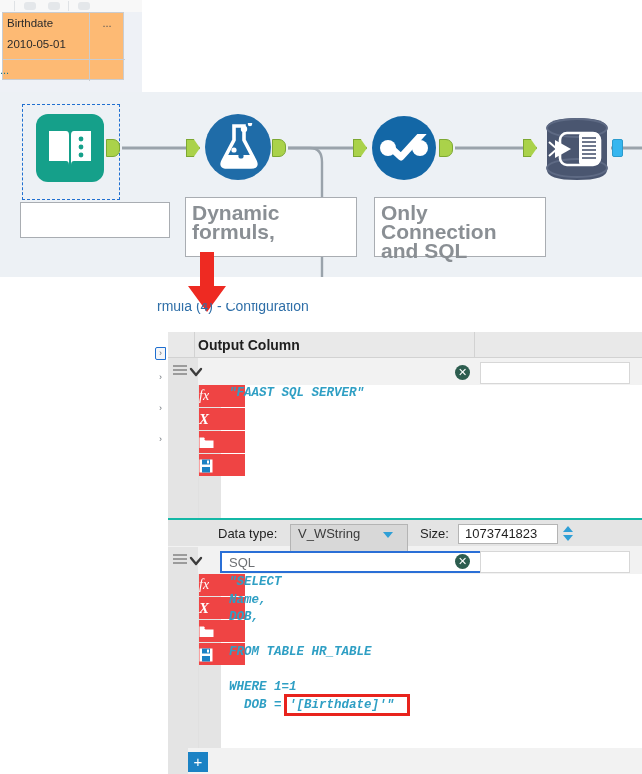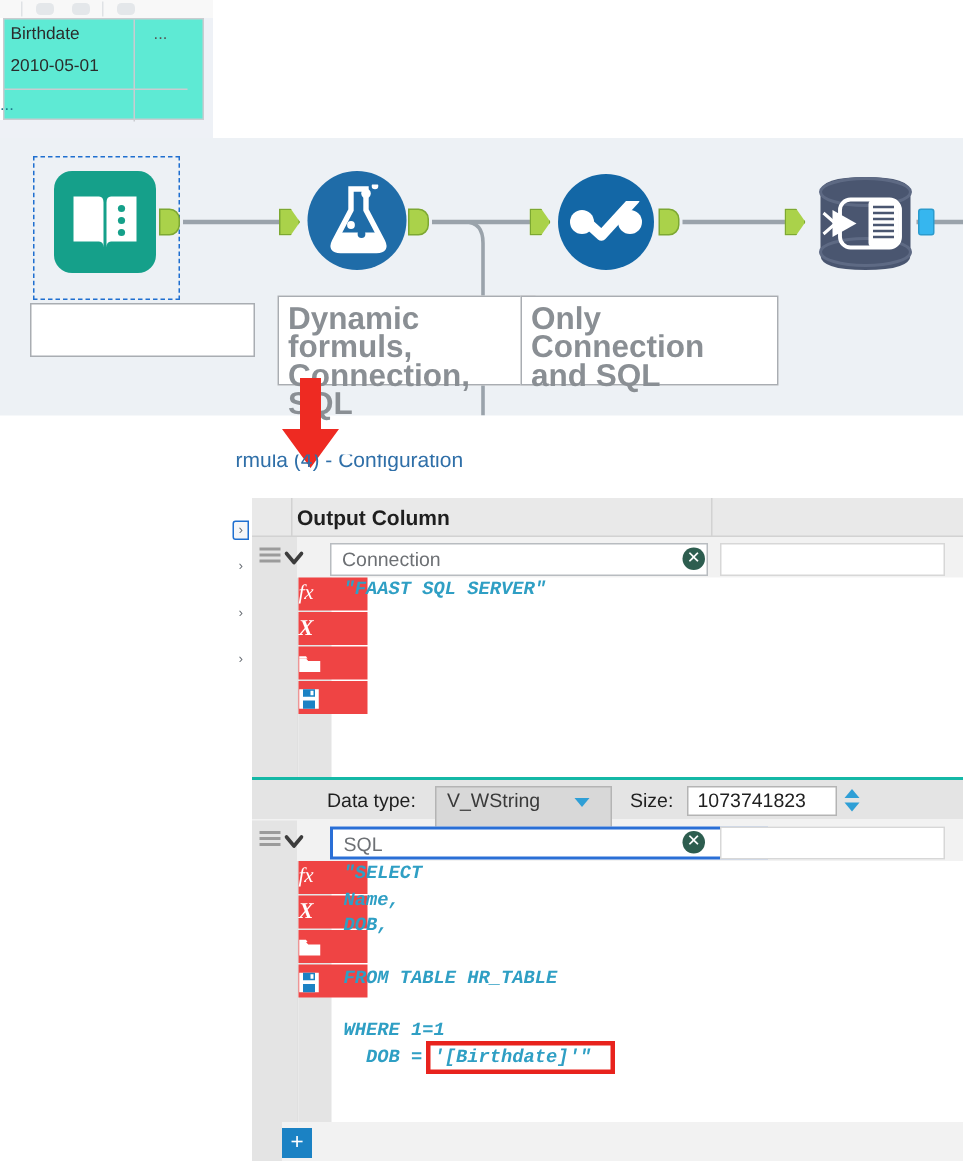--- a/index.html
+++ b/index.html
@@ -18,22 +18,22 @@
   }
   #results-toolbar{
     position:absolute;left:0;top:0;width:142px;height:12px;
     background:#f4f4f4;border-bottom:1px solid #e4e4e4;
     opacity:.55;
   }
   .tb-ico{position:absolute;top:2px;width:12px;height:8px;border-radius:3px;background:#cfd4da;}
   .tb-sep{position:absolute;top:1px;width:1px;height:10px;background:#c6cbd1;}
 
   #grid-table{
-    position:absolute;left:2px;top:12px;width:134px;height:68px;
-    border:1px solid #c9ccd0;background:#5eead4;box-sizing:border-box;
+    position:absolute;left:2px;top:12px;width:122px;height:68px;
+    border:1px solid #c9ccd0;background:#fdba74;box-sizing:border-box;
   }
   .gcell{
     position:absolute;box-sizing:border-box;
     font-size:11.5px;color:#2b2b2b;
     padding:1px 3px;white-space:nowrap;overflow:hidden;
   }
   #gcol-sep{position:absolute;left:86px;top:0;width:1px;height:68px;background:#c9ccd0;}
   #grow-sep{position:absolute;left:0;top:46px;width:122px;height:1px;background:#c9ccd0;}
   .dashcell{font-size:11px;color:#555;}
   #left-edge-dash{
@@ -101,21 +101,21 @@
   
   .anno{
     position:absolute;background:#ffffff;border:1px solid #a9adb2;
     box-sizing:border-box;
     color:#8a8f94;font-weight:bold;font-size:21px;line-height:19px;
     padding:5px 6px 4px 6px;
     font-family:"Liberation Sans", sans-serif;
   }
   #anno-blank{left:20px;top:110px;width:150px;height:36px;}
   #anno-dyn{left:185px;top:105px;width:172px;height:60px;}
-  #anno-only{left:347px;top:105px;width:172px;height:60px;}
+  #anno-only{left:374px;top:105px;width:172px;height:60px;}
 
   
   #red-arrow{position:absolute;left:186px;top:252px;width:42px;height:62px;}
   #cfg-title{
     position:absolute;left:157px;top:303px;
     font-size:14px;color:#2f6fa8;white-space:nowrap;
     overflow:hidden;height:11px;
     font-family:"Liberation Sans", sans-serif;
   }
   #cfg-title span{display:block;margin-top:-5px;}
@@ -342,21 +342,20 @@
       <path d="M12 24 L28 33 L12 42 Z" fill="#ffffff"></path>
       <path d="M6 26 L14 33 L6 40" fill="none" stroke="#ffffff" stroke-width="2"></path>
     </svg>
   </div>
   <div class="nub blue" style="left:612px;top:47px;"></div>
 
   <div class="anno" id="anno-blank"></div>
 
   <div class="anno" id="anno-dyn">
     <div>Dynamic formuls,</div>
-    <div>Connection, SQL</div>
   </div>
 
   <div class="anno" id="anno-only">
     <div>Only Connection</div>
     <div>and SQL</div>
   </div>
 </div>
 
 <svg id="red-arrow" viewBox="0 0 42 62">
   <path d="M14 0 L28 0 L28 34 L40 34 L21 60 L2 34 L14 34 Z" fill="#ee2a22"></path>
@@ -383,21 +382,20 @@
   <div class="gutter" style="top:26px;height:160px;"></div>
   <div class="grip" style="top:33px;">
     <i></i>
       <i></i>
       <i></i>
   </div>
   <svg class="chev" style="top:32px;" viewBox="0 0 16 16">
     <path d="M3 5 L8 11 L13 5" fill="none" stroke="#3c3c3c" stroke-width="2.4" stroke-linecap="round" stroke-linejoin="round"></path>
   </svg>
 
-  <div class="namebox" style="left:52px;top:30px;width:252px;">Connection</div>
   <div class="clearbtn" style="left:287px;top:33px;">✕</div>
   <div class="prevcell" style="left:312px;top:30px;width:150px;"></div>
 
   <div class="editor" style="left:30px;top:53px;width:444px;height:133px;">
     <div class="ed-left-gut" style="height:133px;"></div>
     <div class="edtools">
       <div class="edbtn fx">fx</div>
       <div class="edbtn xx">X</div>
       <div class="edbtn">
         <svg width="15" height="13" viewBox="0 0 15 13" style="vertical-align:middle">

